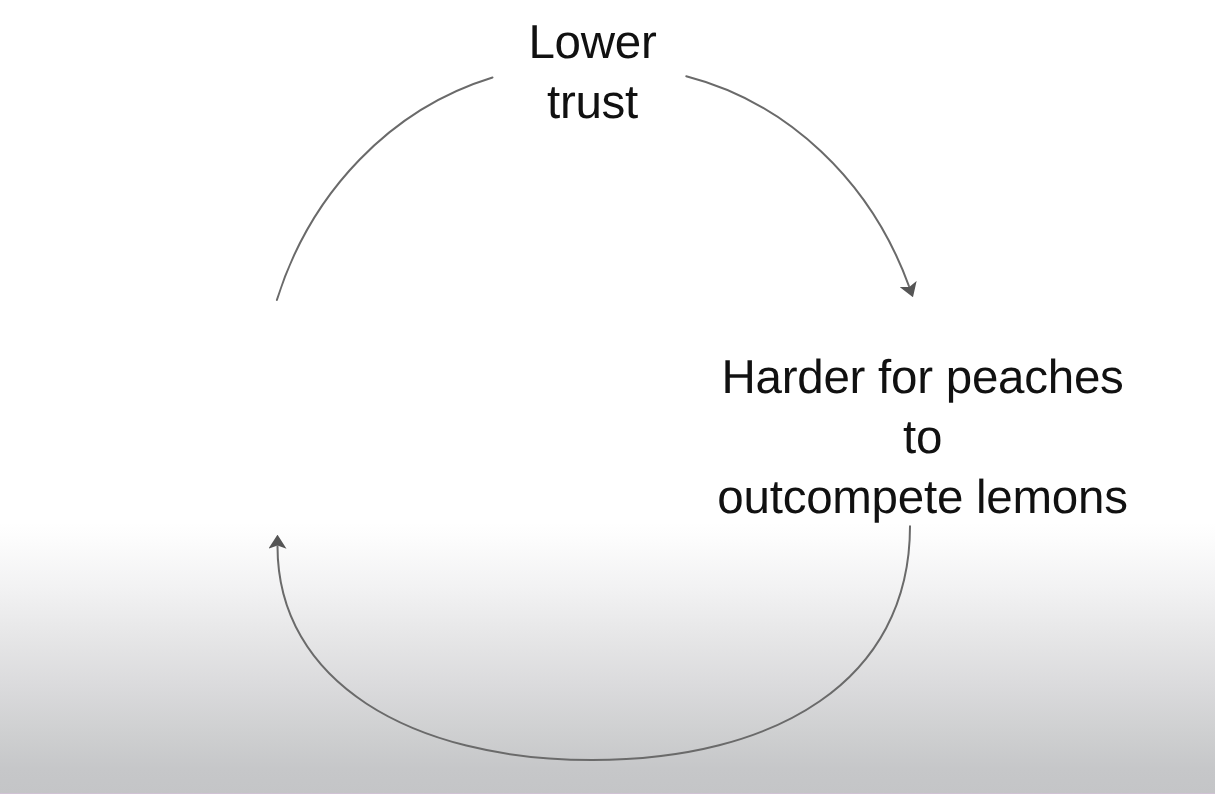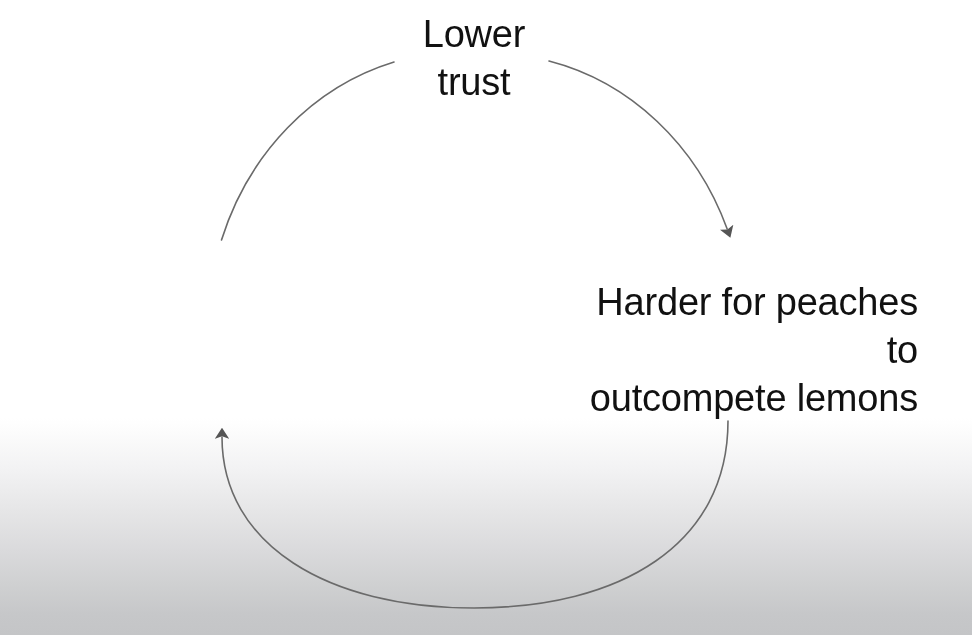--- a/index.html
+++ b/index.html
@@ -71,21 +71,20 @@
   #label-left {
     left: 41px;
     top: 278px;
     width: 350px;
   }
 
   #label-right {
     left: 558px;
     top: 278px;
     width: 360px;
-    text-align: right;
   }
 </style>
 </head>
 <body>
 
 <div id="stage">
 
   <div id="bg-gradient"></div>
 
   <svg id="cycle-svg" viewBox="0 0 972 635" aria-hidden="true">

